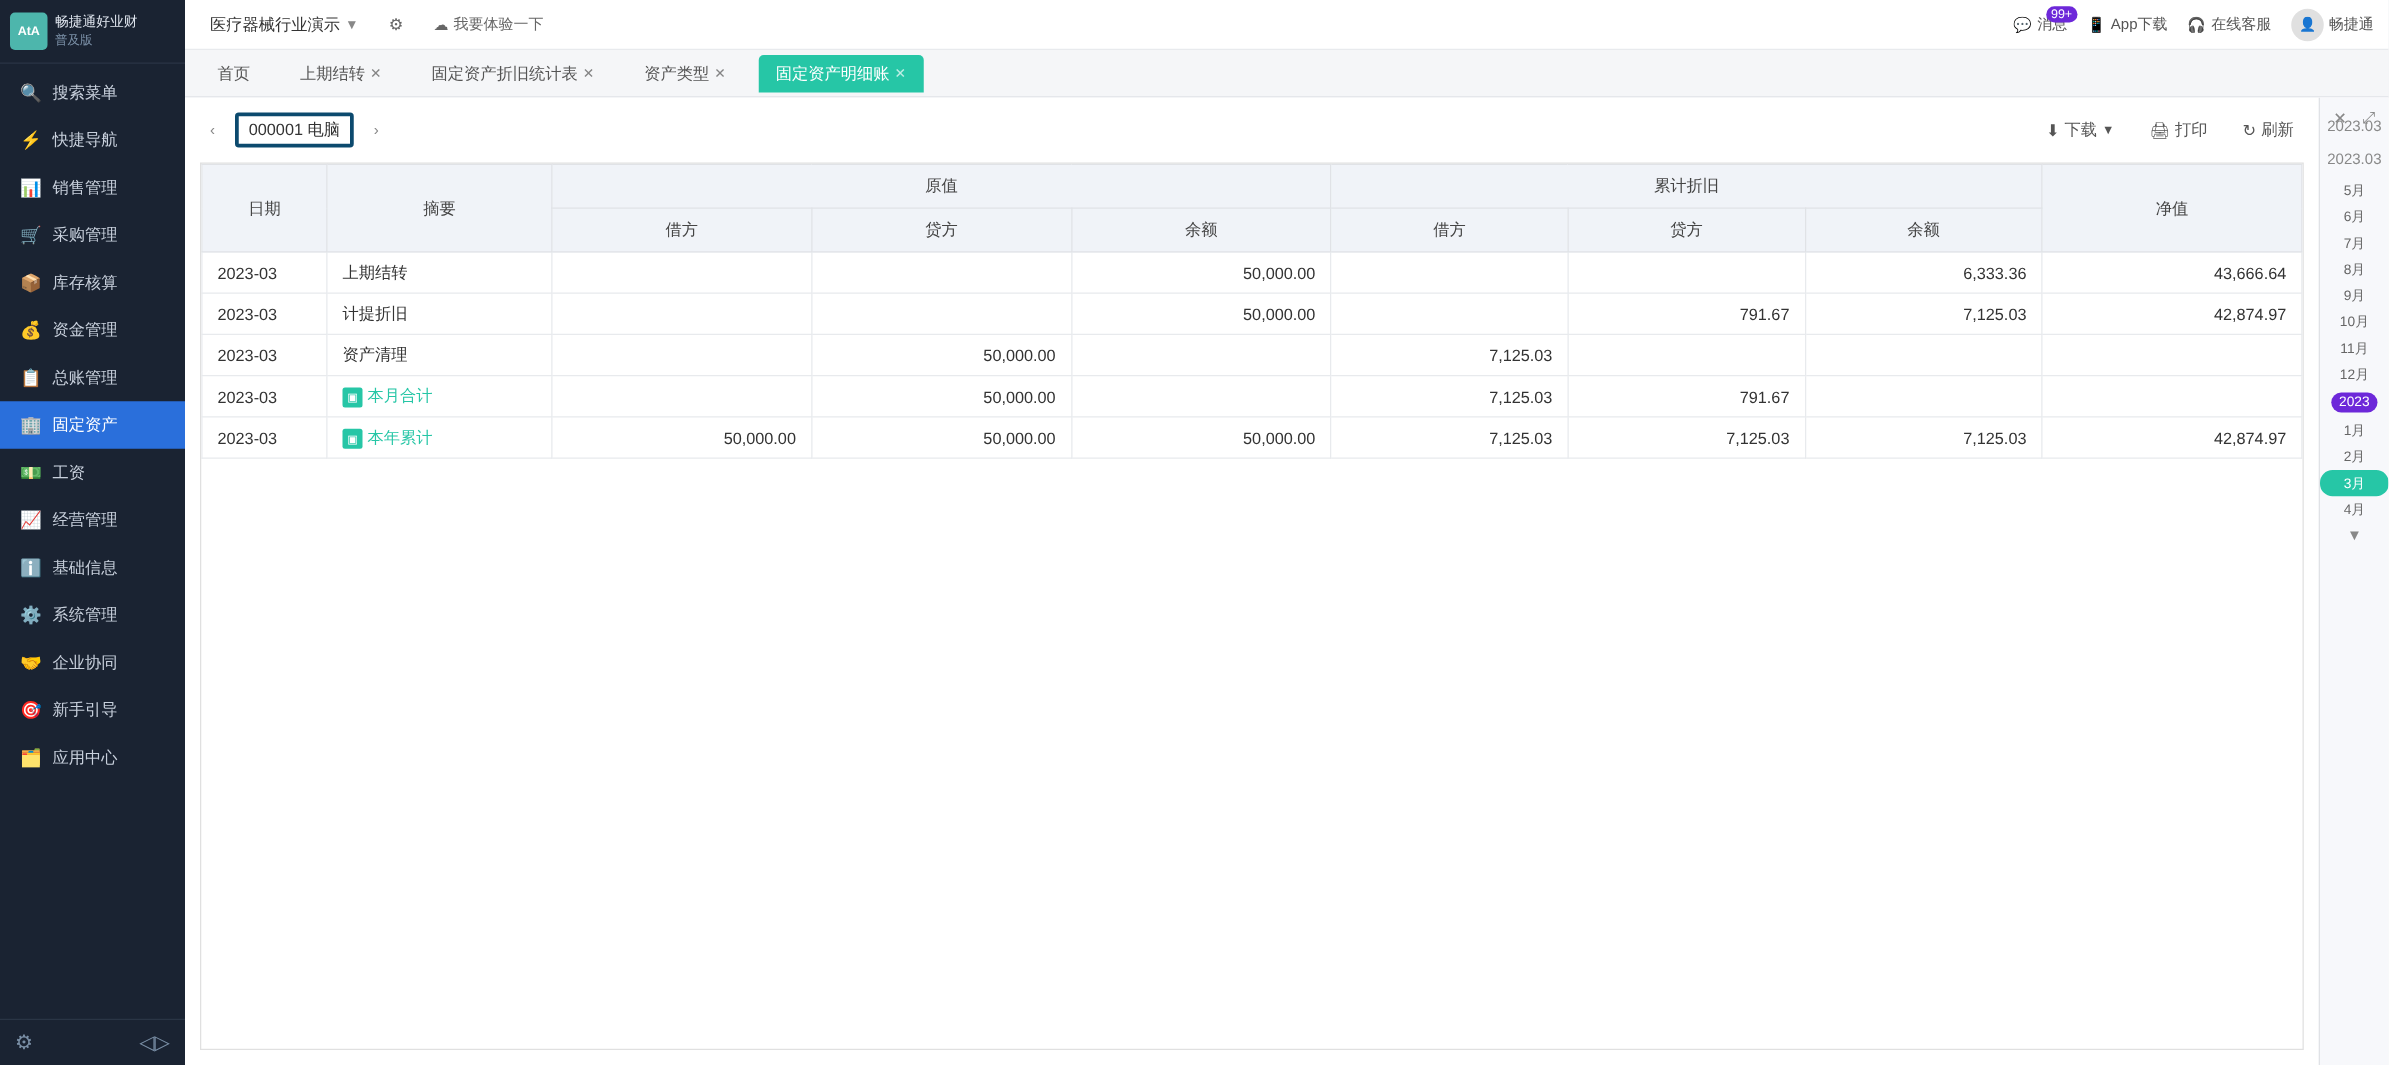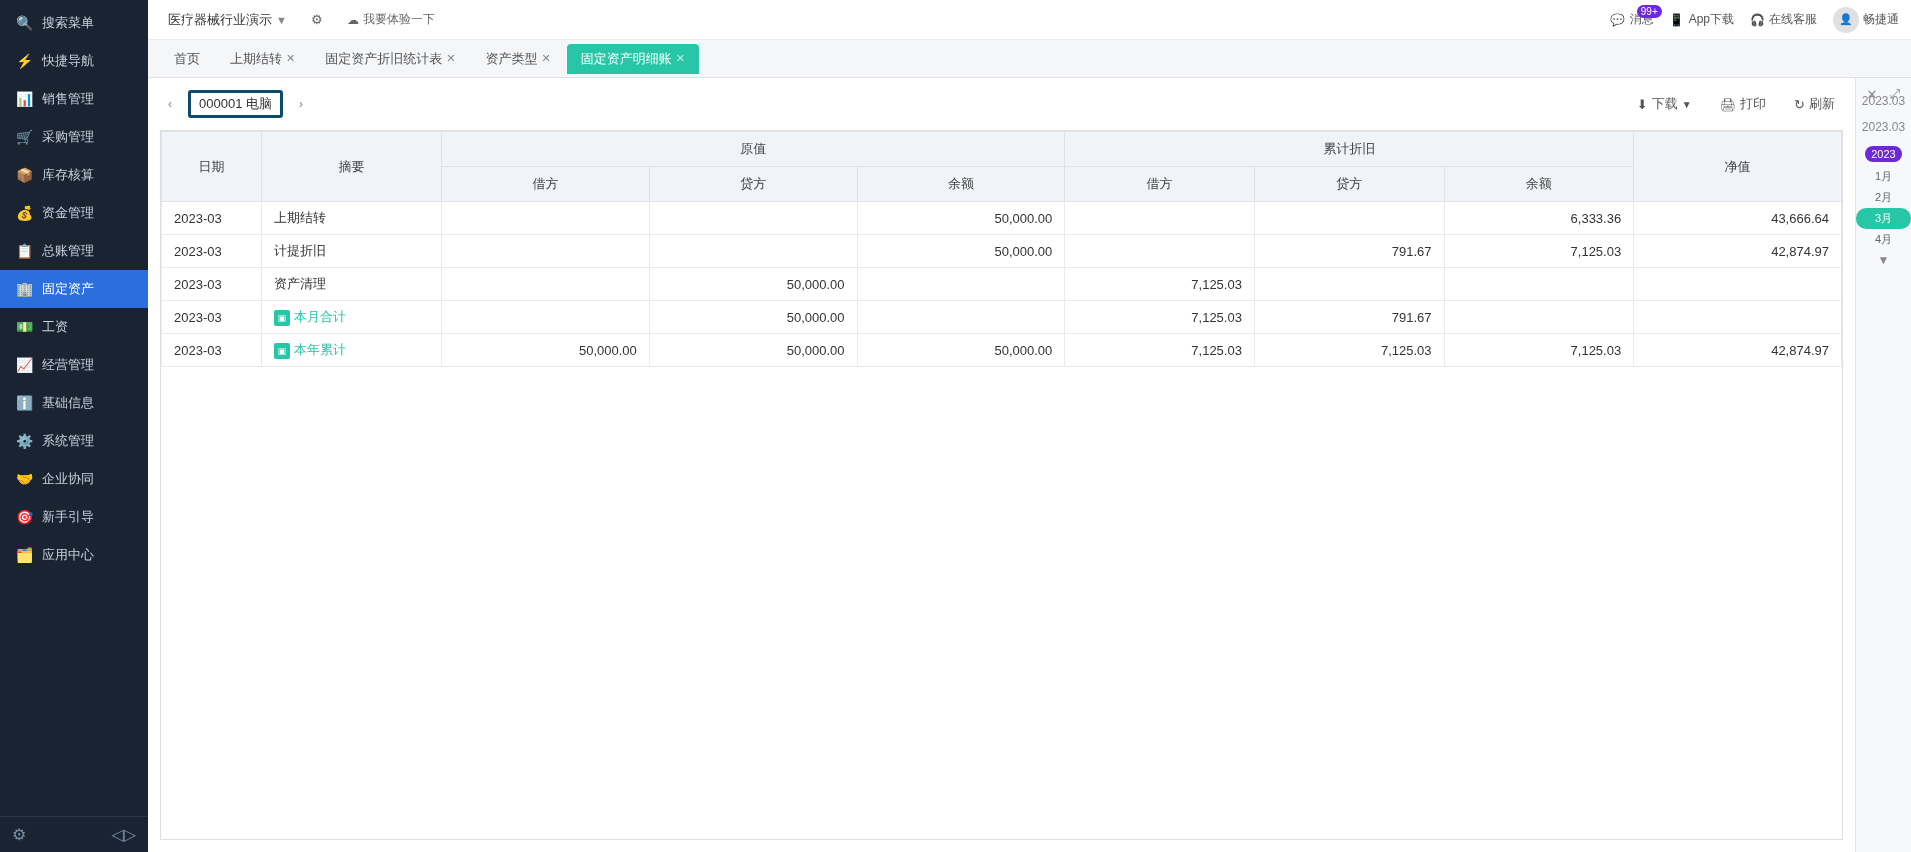--- a/index.html
+++ b/index.html
@@ -166,21 +166,21 @@
     }
 
     
     .tabs-bar {
       background: #f5f6f8;
       display: flex;
       align-items: center;
       padding: 0 12px;
       border-bottom: 1px solid #e0e2e6;
       height: 38px;
-      gap: 2px;
+      gap: 12px;
     }
     .tab {
       display: flex;
       align-items: center;
       gap: 4px;
       padding: 6px 14px;
       font-size: 13px;
       color: #555;
       cursor: pointer;
       border-radius: 4px 4px 0 0;
@@ -382,20 +382,27 @@
       width: 100%;
       display: flex;
       flex-direction: column;
       align-items: center;
     }
   </style>
 </head>
 <body>
 
 <div class="sidebar">
+  <div class="sidebar-logo">
+    <div class="logo-icon">AtA</div>
+    <div>
+      <div class="logo-text">畅捷通好业财</div>
+      <div class="logo-version">普及版</div>
+    </div>
+  </div>
   <div class="sidebar-scroll">
     <div class="sidebar-nav" id="sidebar-nav">
         <div class="nav-item">
     <span class="nav-icon">🔍</span>
     <span>搜索菜单</span>
   </div>
         <div class="nav-item">
     <span class="nav-icon">⚡</span>
     <span>快捷导航</span>
   </div>
@@ -616,20 +623,30 @@
             </tbody>
         </table>
       </div>
     </div>
 
     <div class="timeline-panel">
       <div class="timeline-close">✕</div>
       <div class="timeline-expand">⤢</div>
       <div class="timeline-header">2023.03</div>
       <div class="timeline-header" style="margin-bottom:8px;">2023.03</div>
+      <div class="timeline-section" id="timeline-before">
+          <div class="timeline-month">5月</div>
+          <div class="timeline-month">6月</div>
+          <div class="timeline-month">7月</div>
+          <div class="timeline-month">8月</div>
+          <div class="timeline-month">9月</div>
+          <div class="timeline-month">10月</div>
+          <div class="timeline-month">11月</div>
+          <div class="timeline-month">12月</div>
+        </div>
       <div class="timeline-year-badge">2023</div>
       <div class="timeline-month">1月</div>
       <div class="timeline-month">2月</div>
       <div class="timeline-month active">3月</div>
       <div class="timeline-month">4月</div>
       <div class="timeline-nav-btn">▼</div>
     </div>
   </div>
 </div>
 

